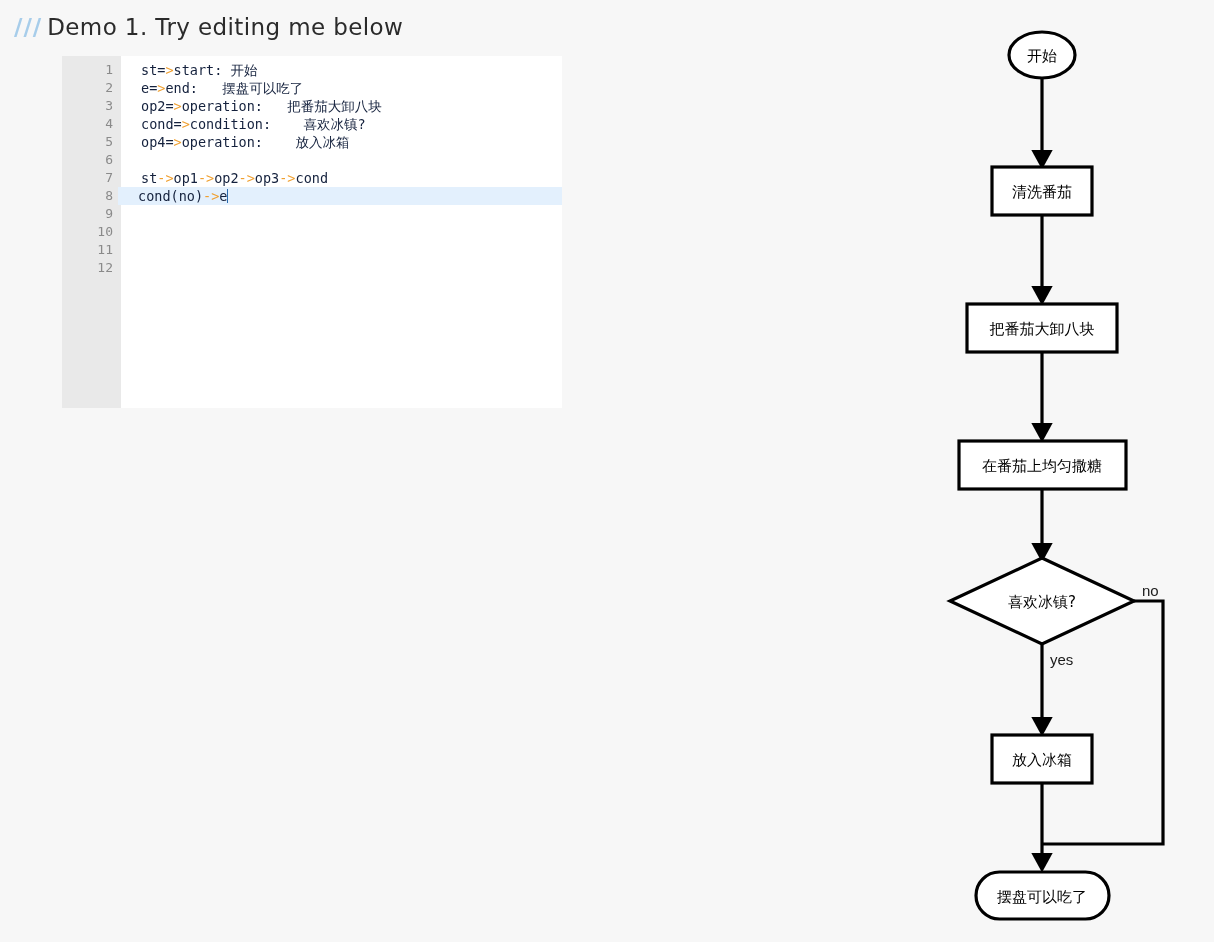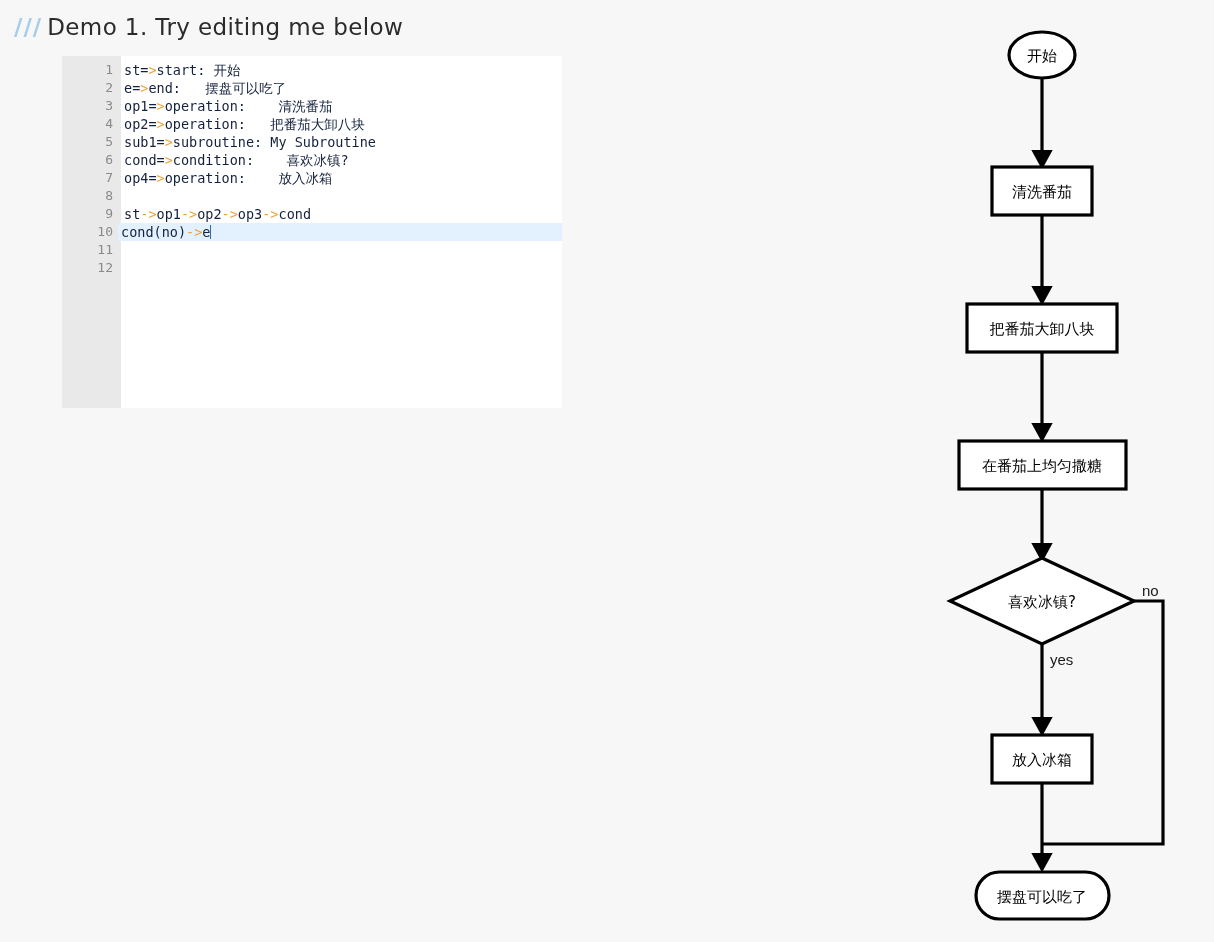--- a/index.html
+++ b/index.html
@@ -76,21 +76,21 @@
     background: #ffffff;
   }
   .code-line {
     position: relative;
     height: 18px;
     line-height: 18px;
     white-space: pre;
     font-family: "DejaVu Sans Mono", monospace;
     font-size: 13.5px;
     color: #14213d;
-    padding-left: 3px;
+    padding-left: 20px;
     box-sizing: border-box;
   }
   .code-line.active {
     background: #e3f0fd;
     margin-left: -3px;
     width: calc(100% + 3px);
   }
   .tok-arrow { color: #f0a030; }
   .caret {
     display: inline-block;
@@ -149,23 +149,21 @@
       <span class="ln">7</span>
       <span class="ln">8</span>
       <span class="ln">9</span>
       <span class="ln">10</span>
       <span class="ln">11</span>
       <span class="ln">12</span>
     </div>
     <div class="code-area" id="code-area">
         <div class="code-line"><span>st=</span><span class="tok-arrow">&gt;</span><span>start: 开始</span></div>
         <div class="code-line"><span>e=</span><span class="tok-arrow">&gt;</span><span>end:   摆盘可以吃了</span></div>
-        <div class="code-line"><span>op1=</span><span class="tok-arrow">&gt;</span><span>operation:    清洗番茄</span></div>
         <div class="code-line"><span>op2=</span><span class="tok-arrow">&gt;</span><span>operation:   把番茄大卸八块</span></div>
-        <div class="code-line"><span>sub1=</span><span class="tok-arrow">&gt;</span><span>subroutine: My Subroutine</span></div>
         <div class="code-line"><span>cond=</span><span class="tok-arrow">&gt;</span><span>condition:    喜欢冰镇?</span></div>
         <div class="code-line"><span>op4=</span><span class="tok-arrow">&gt;</span><span>operation:    放入冰箱</span></div>
         <div class="code-line">&nbsp;</div>
         <div class="code-line"><span>st</span><span class="tok-arrow">-&gt;</span><span>op1</span><span class="tok-arrow">-&gt;</span><span>op2</span><span class="tok-arrow">-&gt;</span><span>op3</span><span class="tok-arrow">-&gt;</span><span>cond</span></div>
         <div class="code-line active"><span>cond(no)</span><span class="tok-arrow">-&gt;</span><span>e</span><span class="caret"></span></div>
       </div>
   </div>
 
   <div class="flowchart">
     <svg width="314" height="942" viewBox="0 0 314 942" xmlns="http://www.w3.org/2000/svg">

